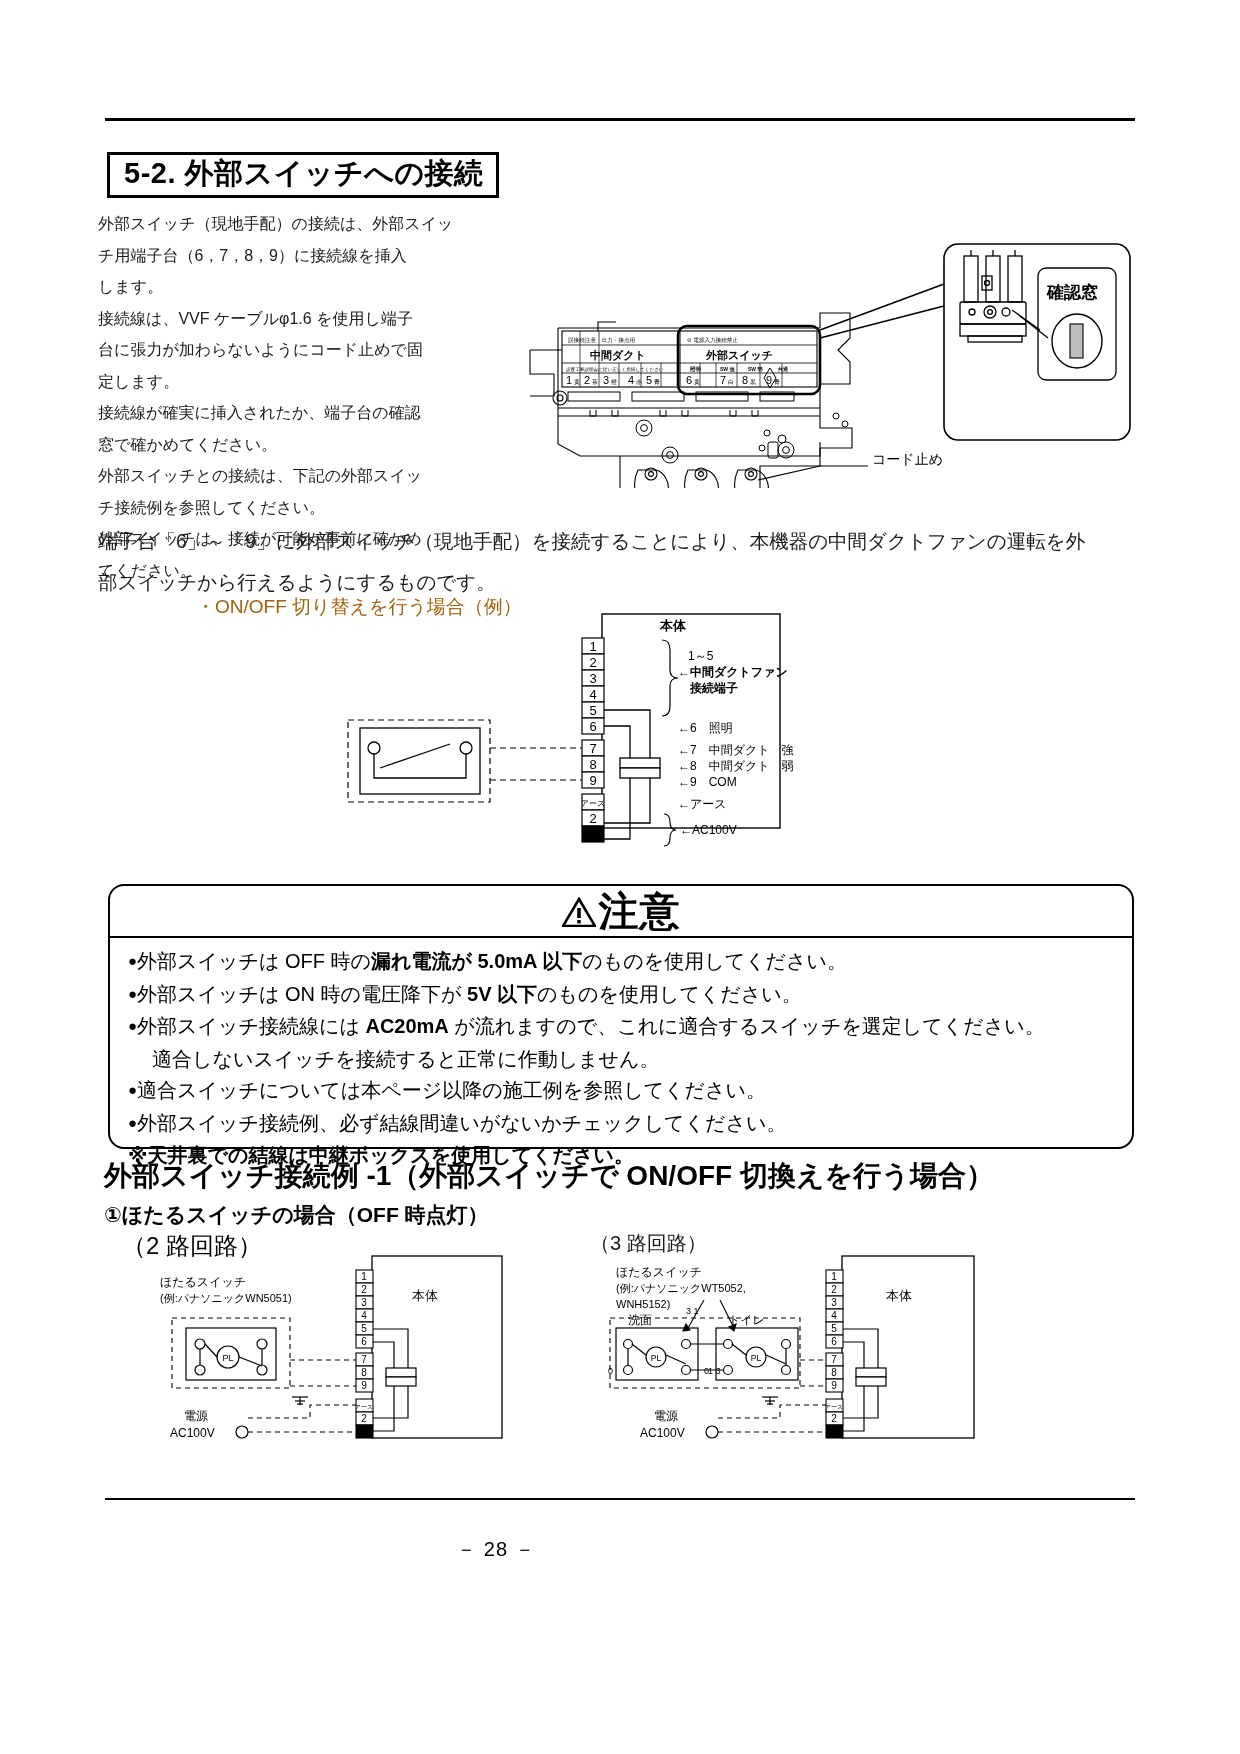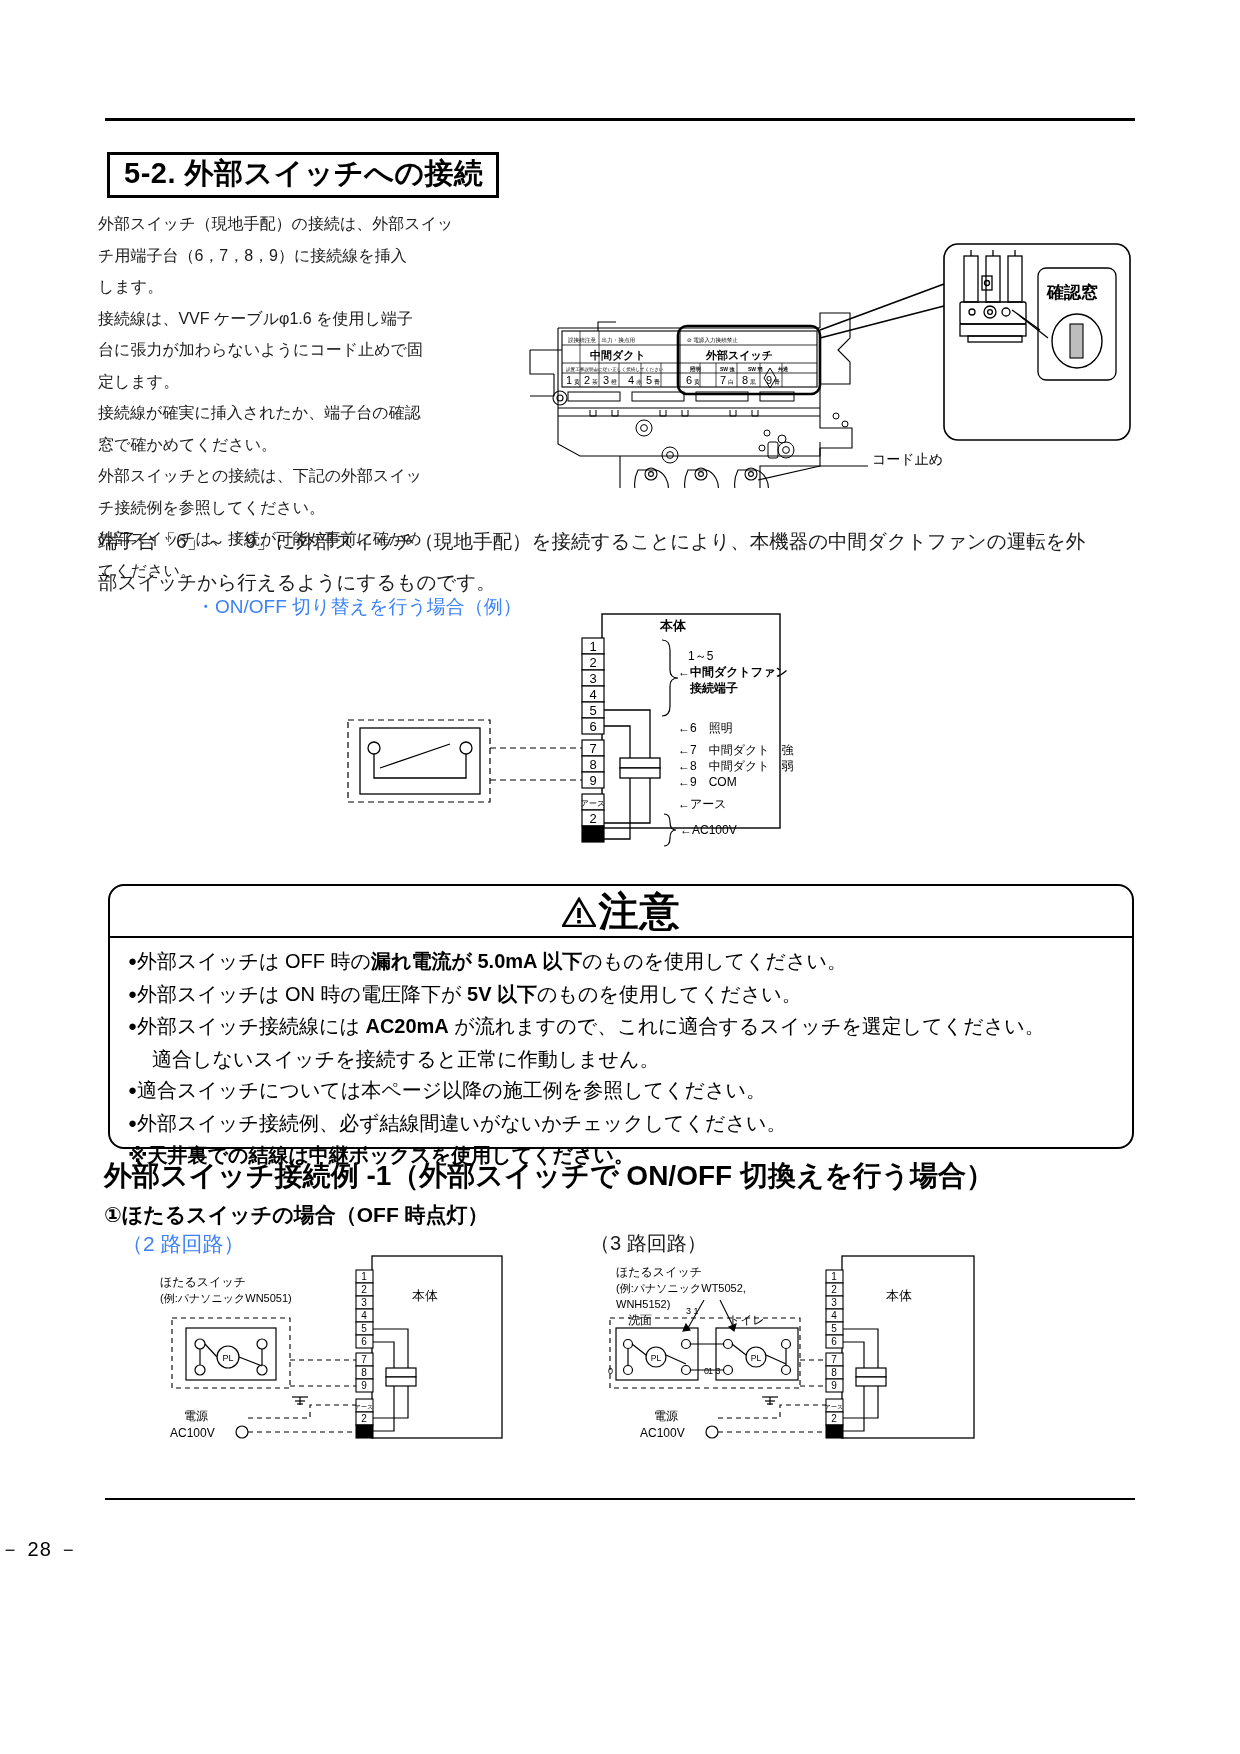--- a/index.html
+++ b/index.html
@@ -19,21 +19,21 @@
 
   
   .body-col{position:absolute;left:98px;top:208px;width:412px;
     font-size:16px;line-height:31.5px;color:#1b1b1b;}
   .body-col p{margin:0;}
 
   .full-line{position:absolute;left:98px;width:1040px;font-size:19.5px;
     line-height:33px;color:#1b1b1b;}
   .fl1{top:525px;}
   .fl2{top:566px;}
-  .onoff-line{position:absolute;left:196px;top:594px;font-size:19px;color:#3b82f6;}
+  .onoff-line{position:absolute;left:196px;top:594px;font-size:19px;color:#a16207;}
 
   
   .illus{position:absolute;left:520px;top:198px;width:620px;height:290px;}
   .illus svg{position:absolute;left:0;top:0;}
   .lbl{font-family:"Liberation Sans",sans-serif;fill:#000;}
 
   
   .wire1{position:absolute;left:330px;top:608px;width:500px;height:250px;}
 
   
@@ -47,27 +47,27 @@
   .caution-list{position:absolute;left:18px;top:60px;right:12px;
     font-size:20px;line-height:31.5px;}
   .caution-list div{white-space:nowrap;}
   .bullet{font-size:15px;position:relative;top:-2px;}
   .b{font-weight:bold;}
   .indent{padding-left:24px;}
 
   
   .ex-head{position:absolute;left:104px;top:1157px;font-size:28px;font-weight:bold;}
   .ex-sub1{position:absolute;left:104px;top:1201px;font-size:21px;font-weight:bold;}
-  .ex-sub2{position:absolute;left:122px;top:1230px;font-size:21px;color:#3b82f6;}
+  .ex-sub2{position:absolute;left:122px;top:1230px;font-size:24px;color:#000000;}
   .ex-sub3{position:absolute;left:590px;top:1230px;font-size:20px;color:#1b1b1b;}
 
   .diagL{position:absolute;left:150px;top:1252px;width:400px;height:210px;}
   .diagR{position:absolute;left:600px;top:1252px;width:420px;height:210px;}
 
-  .pagenum{position:absolute;left:0;top:1536px;width:992px;text-align:left;
+  .pagenum{position:absolute;left:0;top:1536px;width:992px;text-align:center;
     font-size:20px;letter-spacing:1px;}
 </style>
 </head>
 <body>
 
 <div class="page">
 
   <div class="rule rule-top"></div>
 
   <div class="sec-title">

